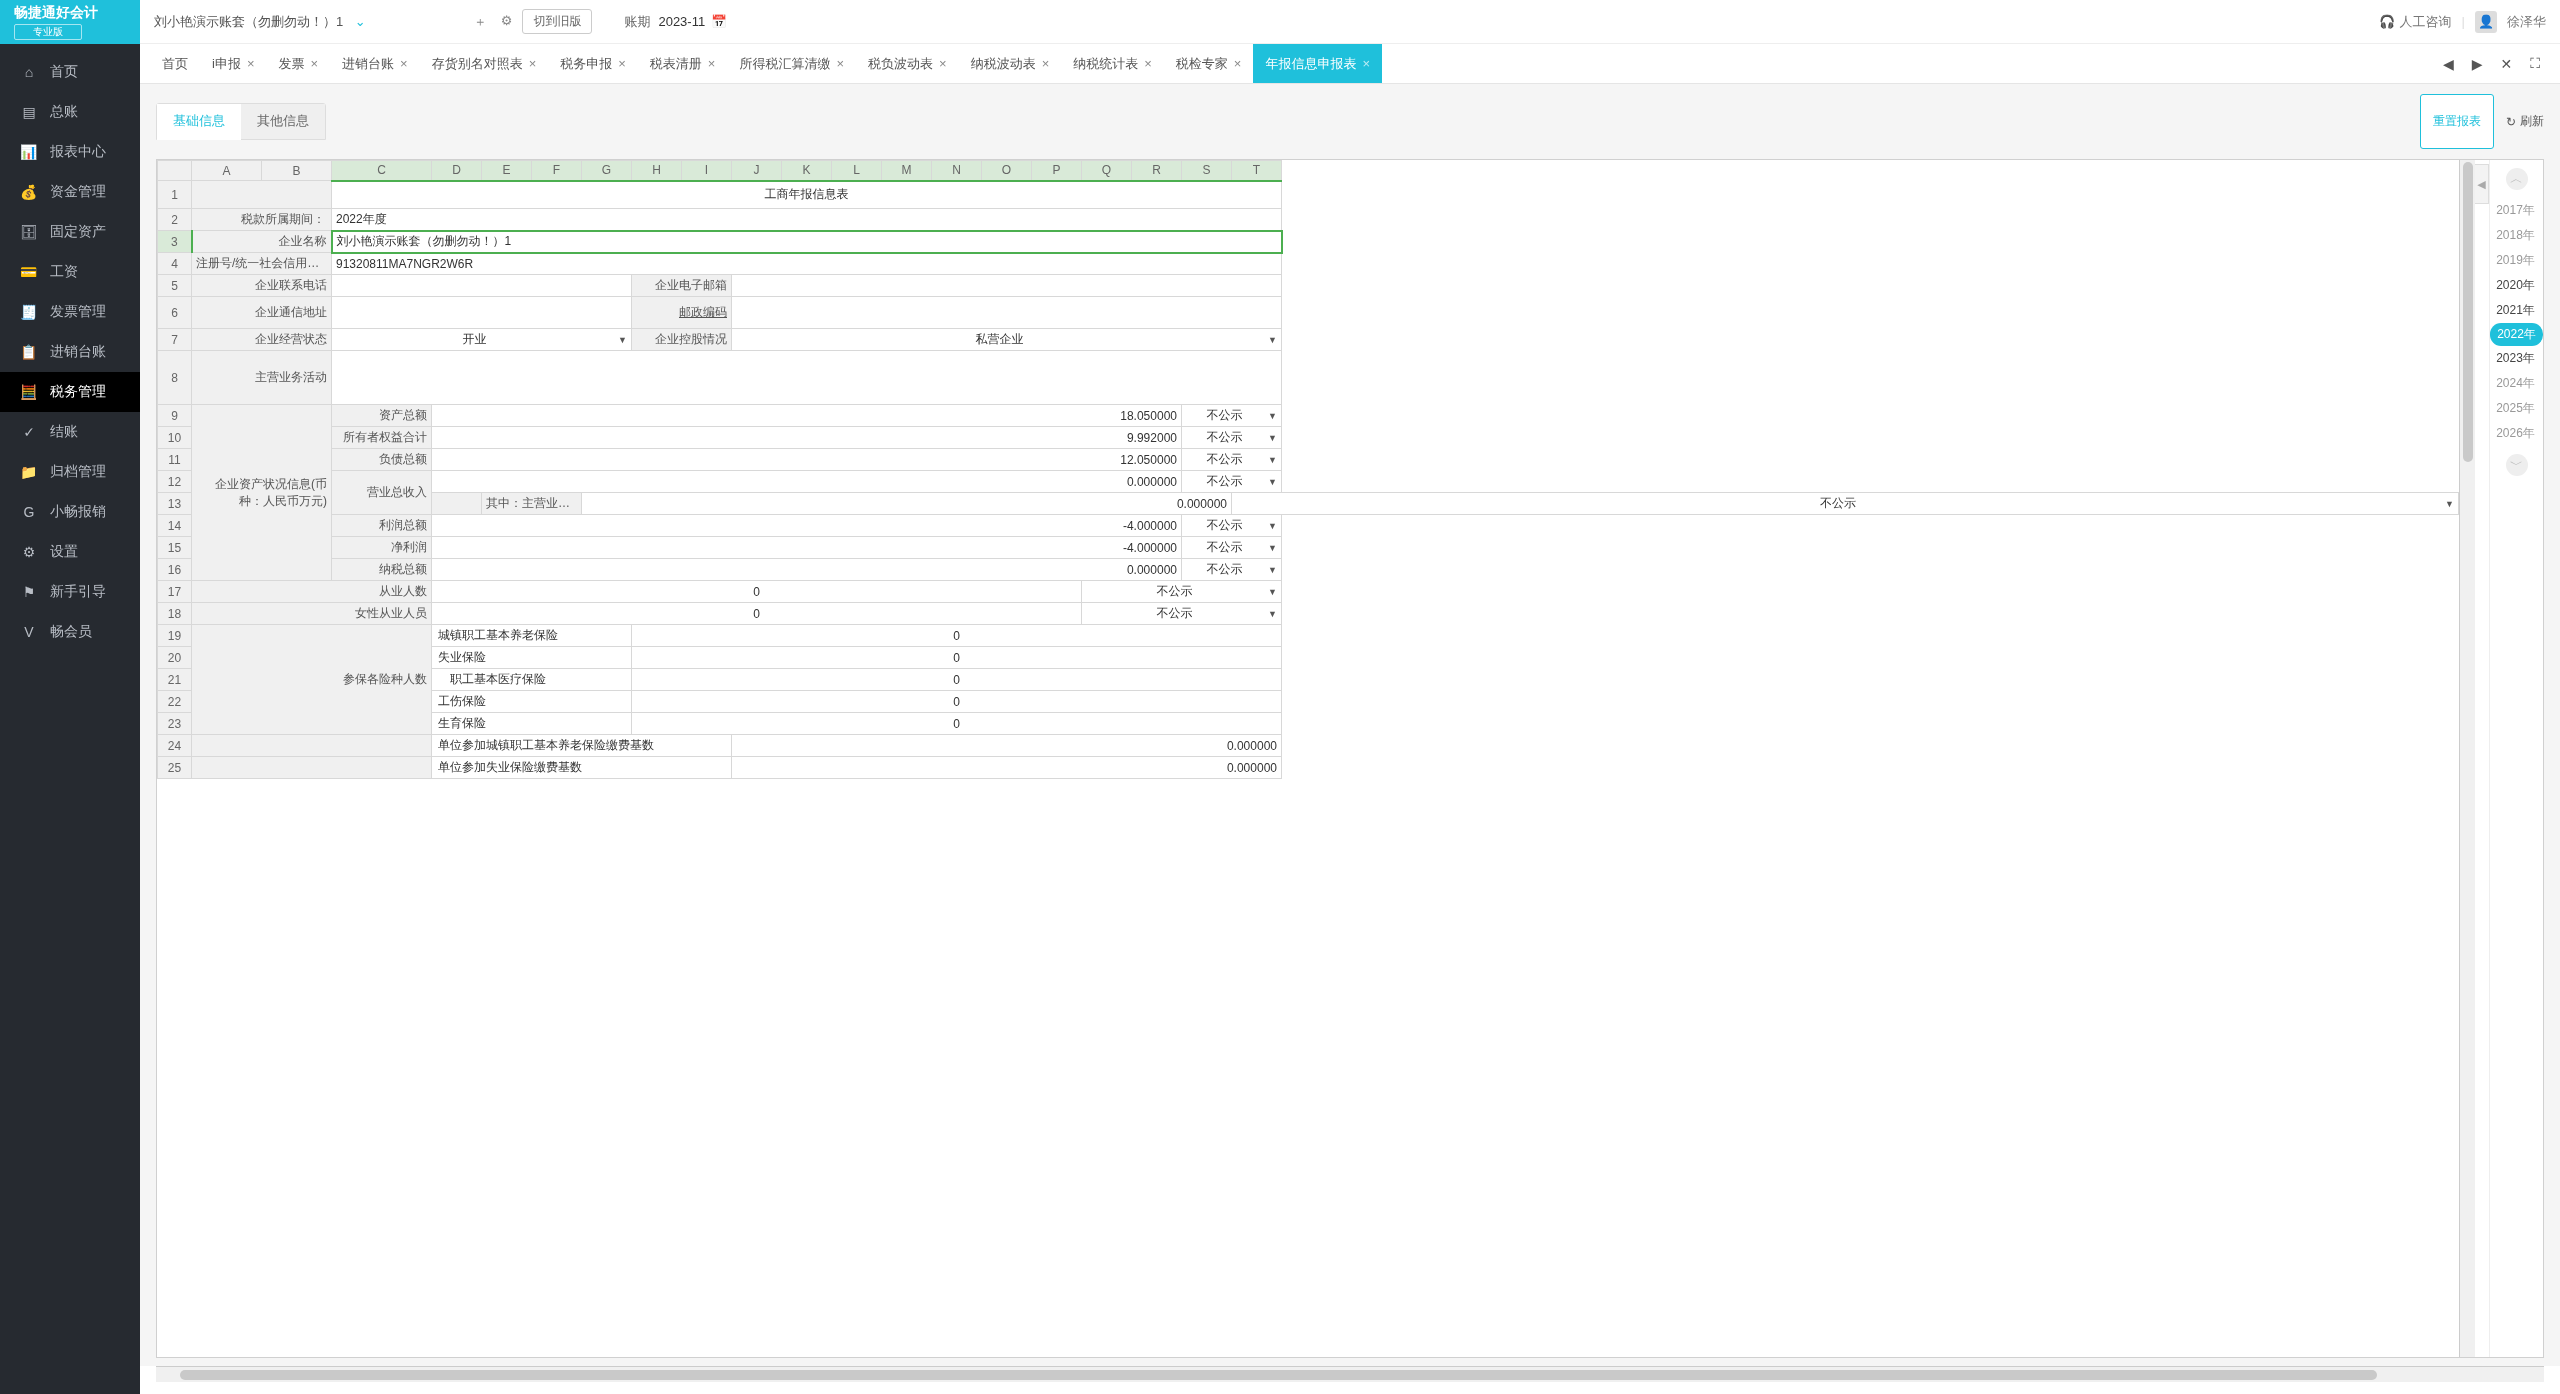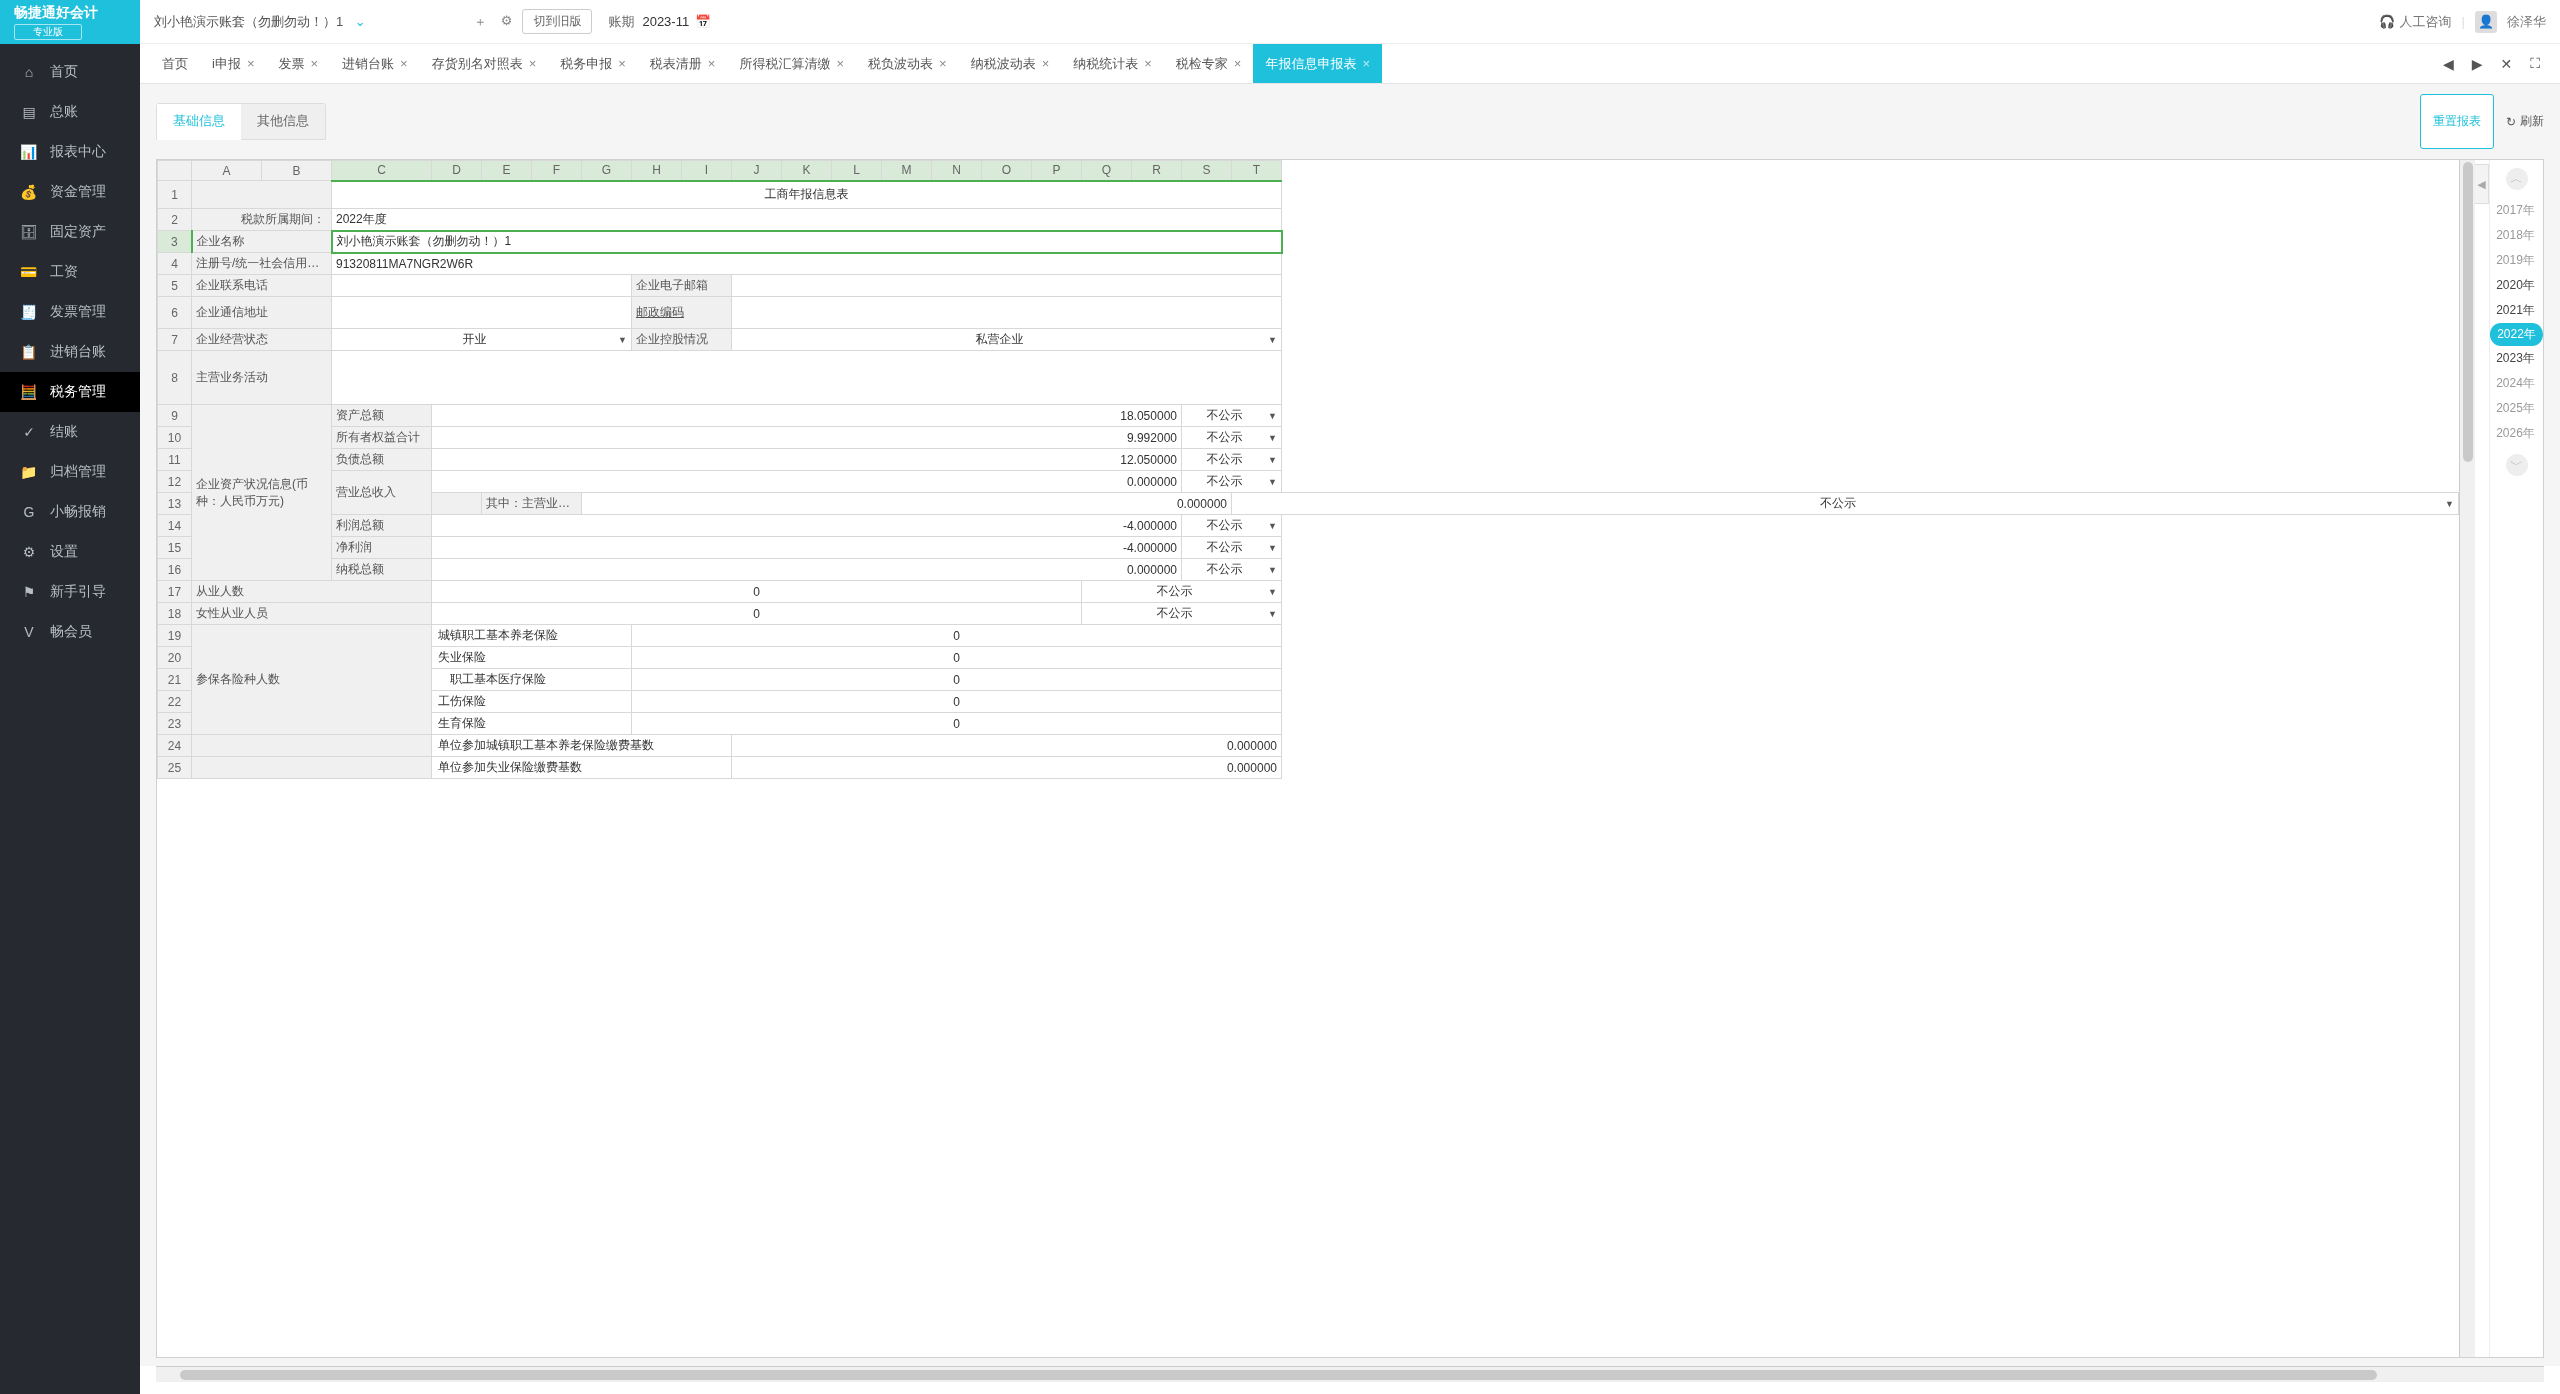--- a/index.html
+++ b/index.html
@@ -18,21 +18,21 @@
     
     
     .main { flex: 1; display: flex; flex-direction: column; min-width: 0; }
     
     
     .top-header { height: 44px; display: flex; align-items: center; padding: 0 14px; border-bottom: 1px solid #eee; }
     .account-select { color: #555; padding-right: 100px; }
     .chev { color: #1fc0db; margin-left: 8px; }
     .top-icons { display: flex; gap: 14px; color: #888; margin-left: 8px; }
     .old-version-btn { border: 1px solid #ccc; border-radius: 3px; padding: 3px 10px; margin-left: 10px; color: #666; font-size: 12px; }
-    .period-label { margin-left: 16px; color: #666; }
+    .period-label { margin-left: 32px; color: #666; }
     .period-value { margin-left: 8px; color: #333; }
     .cal-icon { color: #1fc0db; margin-left: 6px; }
     .header-right { margin-left: auto; display: flex; align-items: center; gap: 10px; color: #777; }
     .avatar { width: 22px; height: 22px; background: #ddd; border-radius: 3px; display: inline-flex; align-items: center; justify-content: center; }
     
     
     .tabs { display: flex; align-items: center; height: 40px; border-bottom: 1px solid #e5e5e5; background: #fff; padding: 0 10px; overflow: hidden; }
     .tab { padding: 0 12px; display: flex; align-items: center; height: 100%; font-size: 13px; color: #555; cursor: pointer; white-space: nowrap; }
     .tab.active { background: #1fc0db; color: #fff; }
     .tab .tab-close { margin-left: 6px; font-size: 13px; color: inherit; opacity: .7; }
@@ -52,21 +52,21 @@
     .sheet-container { flex: 1; display: flex; min-height: 0; background: #f5f5f5; padding: 0 16px 8px 16px; }
     .sheet-inner { flex: 1; position: relative; background: #fff; border: 1px solid #d0d0d0; overflow: hidden; display: flex; min-width: 0; }
     .sheet-main { flex: 1; overflow: auto; position: relative; }
     
     table.sheet { border-collapse: collapse; width: 100%; table-layout: fixed; }
     .sheet th, .sheet td { border: 1px solid #d8d8d8; font-size: 12px; background: #fff; height: 22px; padding: 0 4px; overflow: hidden; text-overflow: ellipsis; white-space: nowrap; }
     .sheet thead th { background: #f0f0f0; color: #666; text-align: center; font-weight: normal; height: 20px; }
     .sheet thead th.sel { background: #d9ead8; border-bottom: 2px solid #4caf50; }
     .row-head { background: #f0f0f0 !important; text-align: center; color: #666; width: 34px; }
     .row-head.sel { background: #d9ead8 !important; border-right: 2px solid #4caf50 !important; }
-    .label-cell { background: #f0f0f0 !important; text-align: left; color: #555; }
+    .label-cell { background: #f0f0f0 !important; text-align: right; color: #555; }
     .corner { background: #f0f0f0 !important; width: 34px; }
     .title-cell { text-align: center; font-size: 15px; font-weight: 500; height: 28px !important; }
     .tall { height: 54px !important; }
     .val-right { text-align: right; padding-right: 8px; }
     .val-center { text-align: center; }
     .dropdown-cell { position: relative; padding-right: 18px !important; text-align: center; }
     .dropdown-cell::after { content: "▼"; position: absolute; right: 4px; top: 50%; transform: translateY(-50%); font-size: 9px; color: #555; }
     .selection-border { border: 2px solid #4caf50 !important; }
     
     

